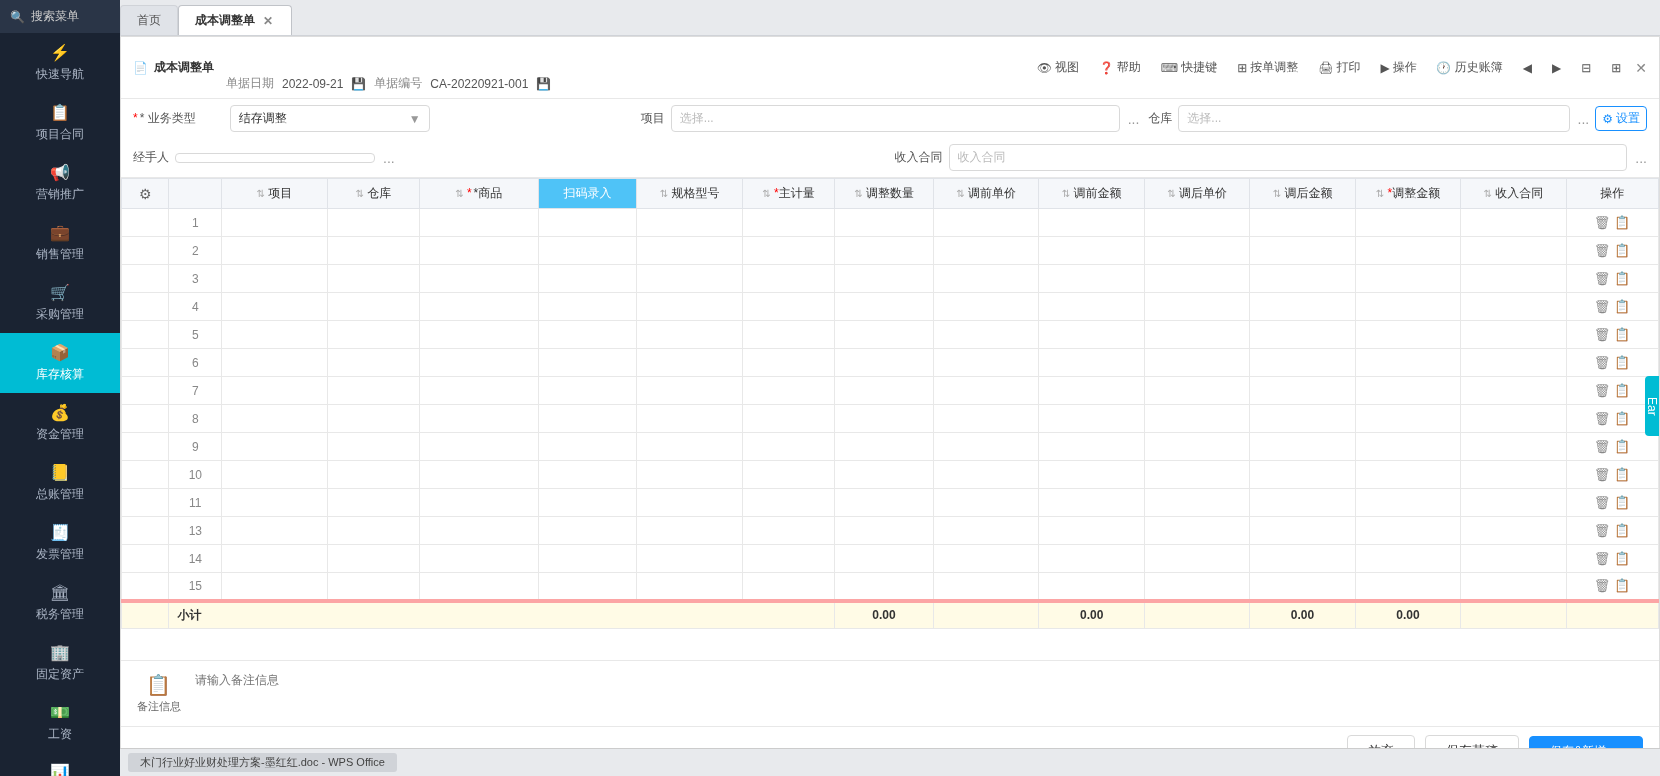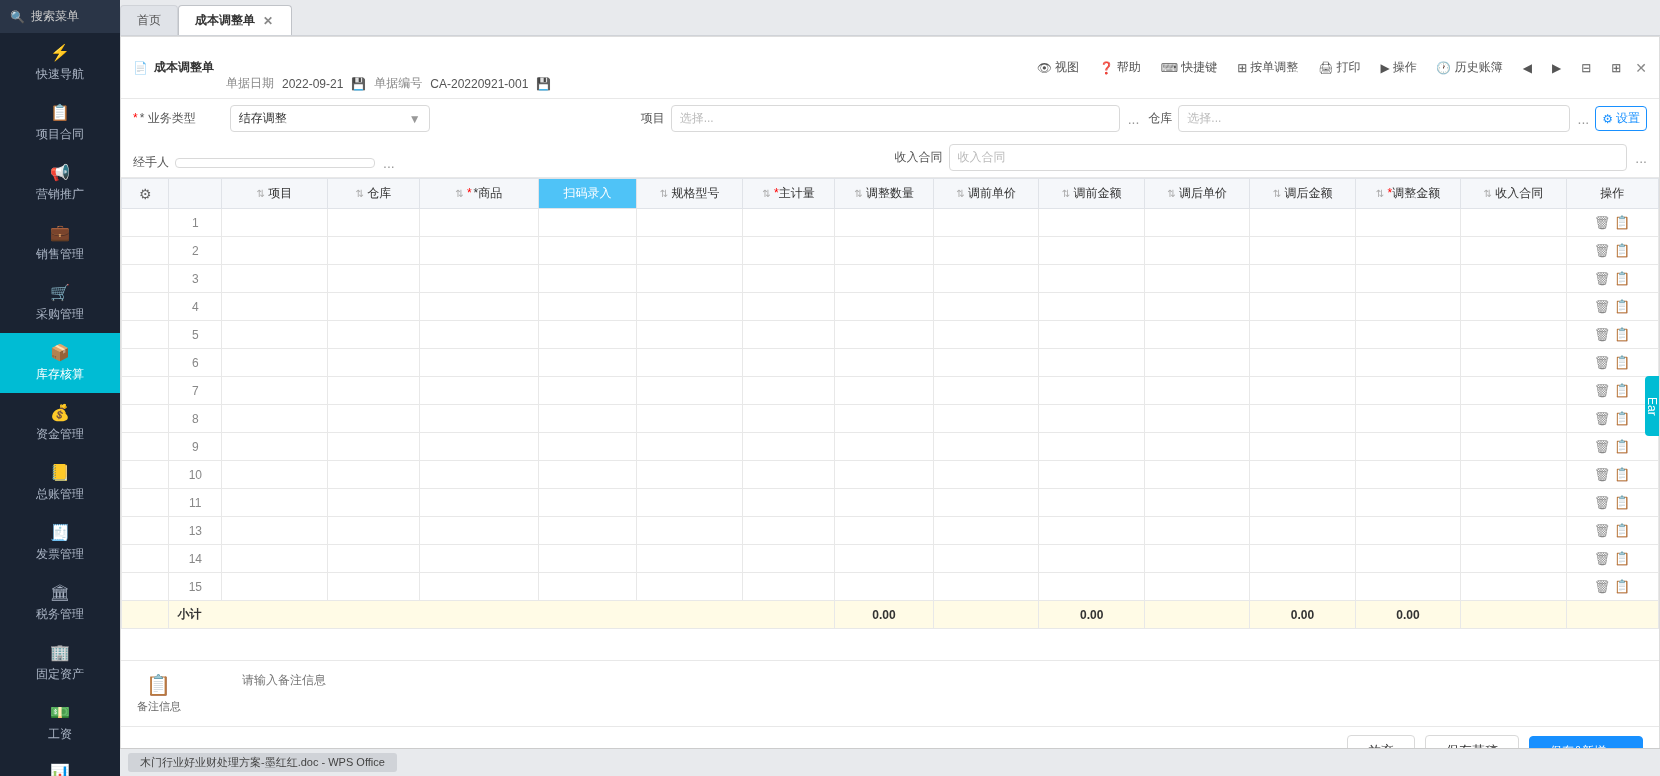--- a/index.html
+++ b/index.html
@@ -125,21 +125,21 @@
       display: flex;
       align-items: center;
       gap: 3px;
       color: #555;
     }
     .close-icon { font-size: 14px; cursor: pointer; color: #888; }
 
     
     .form-row {
       display: flex;
-      align-items: flex-end;
+      align-items: center;
       padding: 6px 12px;
       gap: 9px;
       background: #fff;
       flex-shrink: 0;
     }
     .field-group {
       display: flex;
       align-items: center;
       gap: 6px;
       flex: 1;
@@ -208,21 +208,21 @@
       padding: 4px;
       text-align: center;
       color: #333;
       height: 28px;
     }
     .row-num { color: #888; width: 30px; }
     .subtotal-row {
       background: #fffbe6 !important;
       font-weight: bold;
     }
-    .subtotal-row td { border-top: 1px solid #fca5a5; }
+    .subtotal-row td { border-top: 4px solid #fca5a5; }
     .action-icons { display: flex; justify-content: center; gap: 4px; }
     .action-icon {
       cursor: pointer;
       color: #888;
       font-size: 13px;
     }
 
     
     .note-section {
       display: flex;
@@ -244,21 +244,20 @@
     }
     .note-icon-btn .icon-sym { font-size: 20px; color: #555; }
     .note-icon-btn .icon-label { font-size: 11px; color: #666; }
     .note-input {
       flex: 1;
       border: none;
       outline: none;
       color: #999;
       font-size: 12px;
       padding: 4px 0;
-      margin-left: 47px;
     }
 
     
     .bottom-bar {
       display: flex;
       justify-content: flex-end;
       align-items: center;
       padding: 8px 16px;
       background: #fff;
       border-top: 1px solid #e8e8e8;

